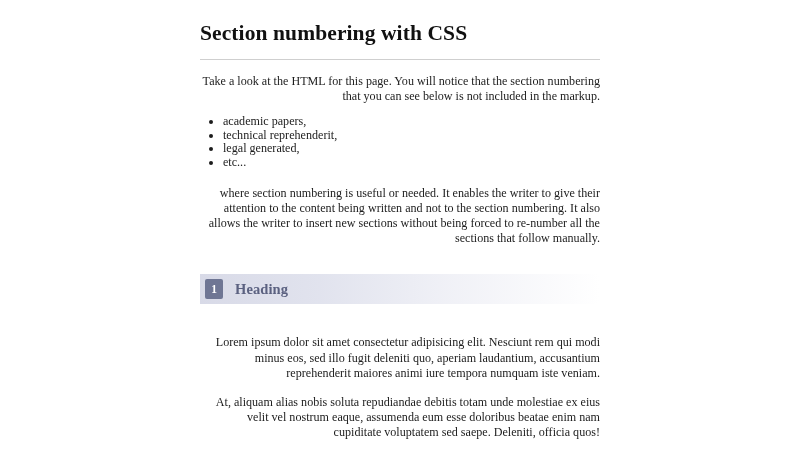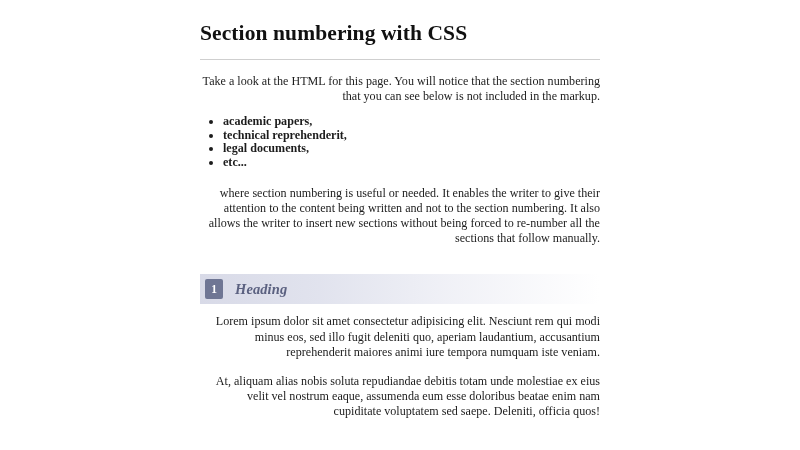--- a/index.html
+++ b/index.html
@@ -54,21 +54,20 @@
     line-height: 15.2px;
     margin: 14px 0 0 0;
     color: #1c1c1c;
     text-align: right;
   }
 
   ul.reason-list {
     margin: 11px 0 16px 0;
     padding-left: 23px;
     list-style-type: disc;
-    font-weight: bold;
   }
   ul.reason-list li {
     font-size: 12.1px;
     line-height: 13.6px;
     color: #1c1c1c;
     margin: 0;
     padding: 0;
   }
 
   
@@ -102,45 +101,44 @@
     line-height: 1;
     box-sizing: border-box;
   }
   .section-heading .heading-text {
     font-size: 14.5px;
     font-weight: bold;
     color: #5b6180;
     margin-left: 12px;
     line-height: 1;
     letter-spacing: 0.1px;
-    font-style: italic;
   }
 
   .section-body p.body-text:first-child {
-    margin-top: 10px;
+    margin-top: 31px;
   }
 </style>
 </head>
 <body>
 
 <div class="page">
   <div class="content">
 
     <h1 class="doc-title">Section numbering with CSS</h1>
 
     <hr class="title-rule">
 
     <p class="body-text">Take a look at the HTML for this page. You will notice that the section numbering that you can see below is not included in the markup.</p>
 
 
 
     <ul class="reason-list">
       <li>academic papers,</li>
       <li>technical reprehenderit,</li>
-      <li>legal documents,</li>
+      <li>legal generated,</li>
       <li>etc...</li>
     </ul>
 
     <p class="body-text">where section numbering is useful or needed. It enables the writer to give their attention to the content being written and not to the section numbering. It also allows the writer to insert new sections without being forced to re-number all the sections that follow manually.</p>
 
     <div class="section-heading level1">
       <span class="counter-badge">1</span>
       <span class="heading-text">Heading</span>
     </div>
 

